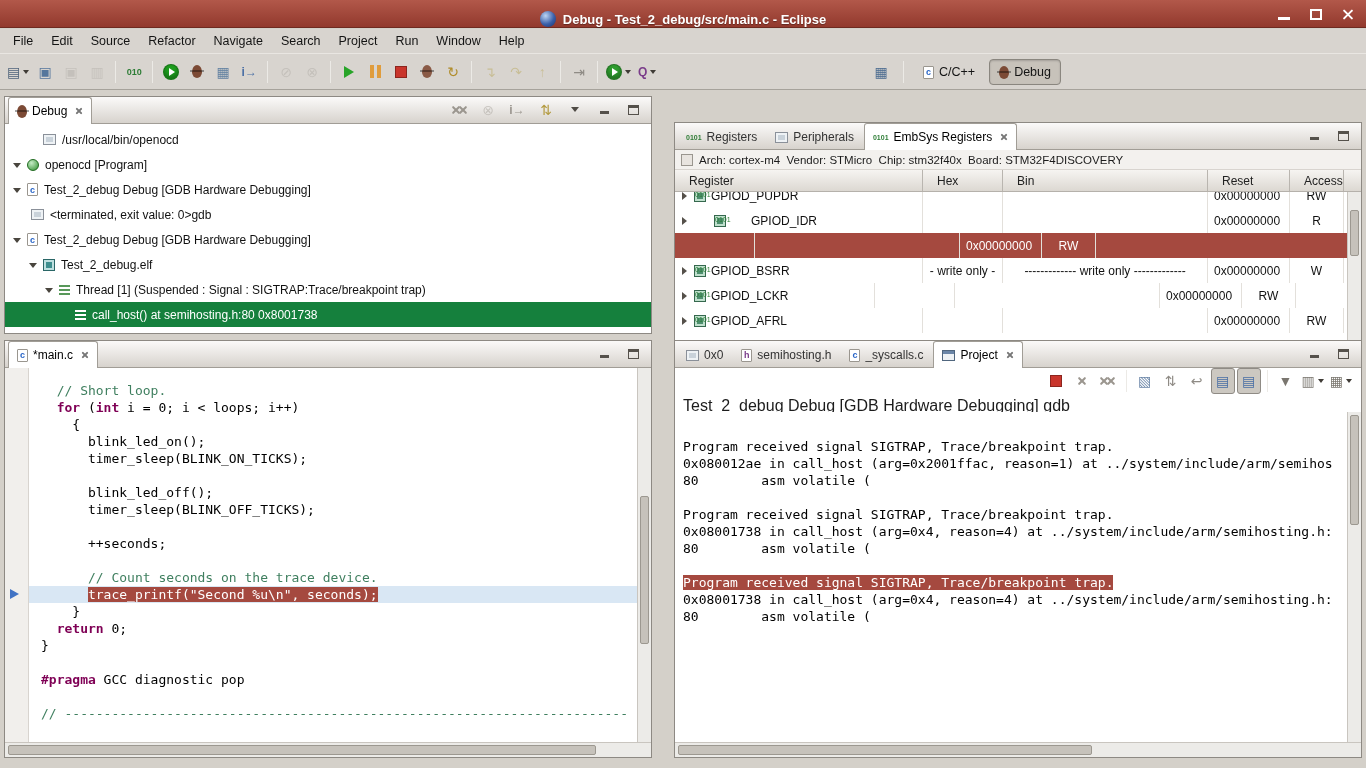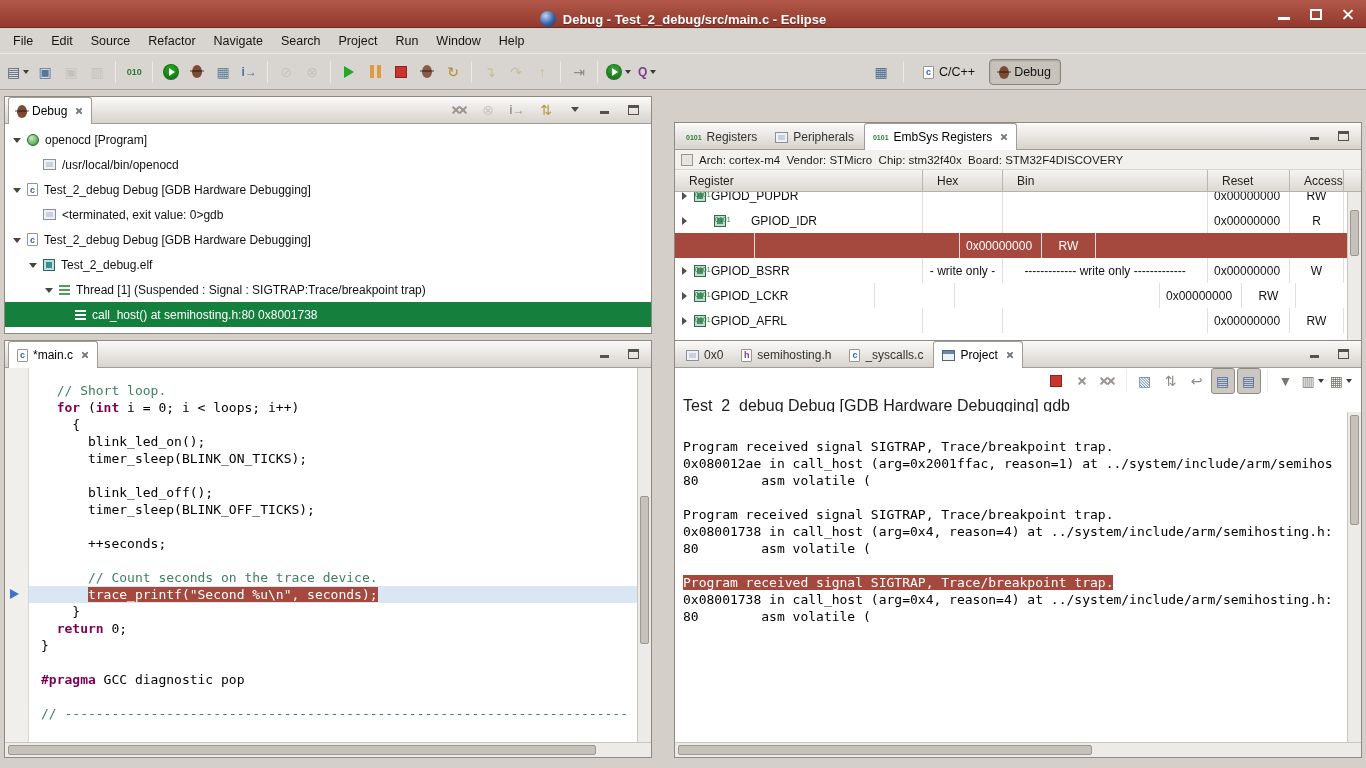--- a/index.html
+++ b/index.html
@@ -293,24 +293,24 @@
           </span>
           <span class="tbi">
             <span class="i-vmin"></span>
           </span>
           <span class="tbi">
             <span class="i-vmax"></span>
           </span>
         </div>
     </div>
     <div class="tree" id="debug-tree">
+        <div class="trow" style="padding-left: 24px;"><span class="arr-sp"></span><span class="tabic i-chip"></span><span class="ttext">/usr/local/bin/openocd</span></div>
         <div class="trow" style="padding-left: 8px;"><span class="arr"></span><span class="tabic i-proc"></span><span class="ttext">openocd [Program]</span></div>
-        <div class="trow" style="padding-left: 24px;"><span class="arr-sp"></span><span class="tabic i-chip"></span><span class="ttext">/usr/local/bin/openocd</span></div>
         <div class="trow" style="padding-left: 8px;"><span class="arr"></span><span class="tabic i-file" style="color: rgb(42, 102, 200);">c</span><span class="ttext">Test_2_debug Debug [GDB Hardware Debugging]</span></div>
-        <div class="trow" style="padding-left: 24px;"><span class="arr-sp"></span><span class="tabic i-chip"></span><span class="ttext">&lt;terminated, exit value: 0&gt;gdb</span></div>
+        <div class="trow" style="padding-left: 12px;"><span class="arr-sp"></span><span class="tabic i-chip"></span><span class="ttext">&lt;terminated, exit value: 0&gt;gdb</span></div>
         <div class="trow" style="padding-left: 8px;"><span class="arr"></span><span class="tabic i-file" style="color: rgb(42, 102, 200);">c</span><span class="ttext">Test_2_debug Debug [GDB Hardware Debugging]</span></div>
         <div class="trow" style="padding-left: 24px;"><span class="arr"></span><span class="tabic i-elf"></span><span class="ttext">Test_2_debug.elf</span></div>
         <div class="trow" style="padding-left: 40px;"><span class="arr"></span><span class="tabic i-thread"><i></i><i></i><i></i></span><span class="ttext">Thread [1] (Suspended : Signal : SIGTRAP:Trace/breakpoint trap)</span></div>
         <div class="trow sel" style="padding-left: 56px;"><span class="arr-sp"></span><span class="tabic i-frame"><i></i><i></i><i></i></span><span class="ttext">call_host() at semihosting.h:80 0x8001738</span></div>
       </div>
   </div>
 
   <div class="panel p-regs">
     <div class="tabbar">
       <div class="tabs" id="regs-tabs">

